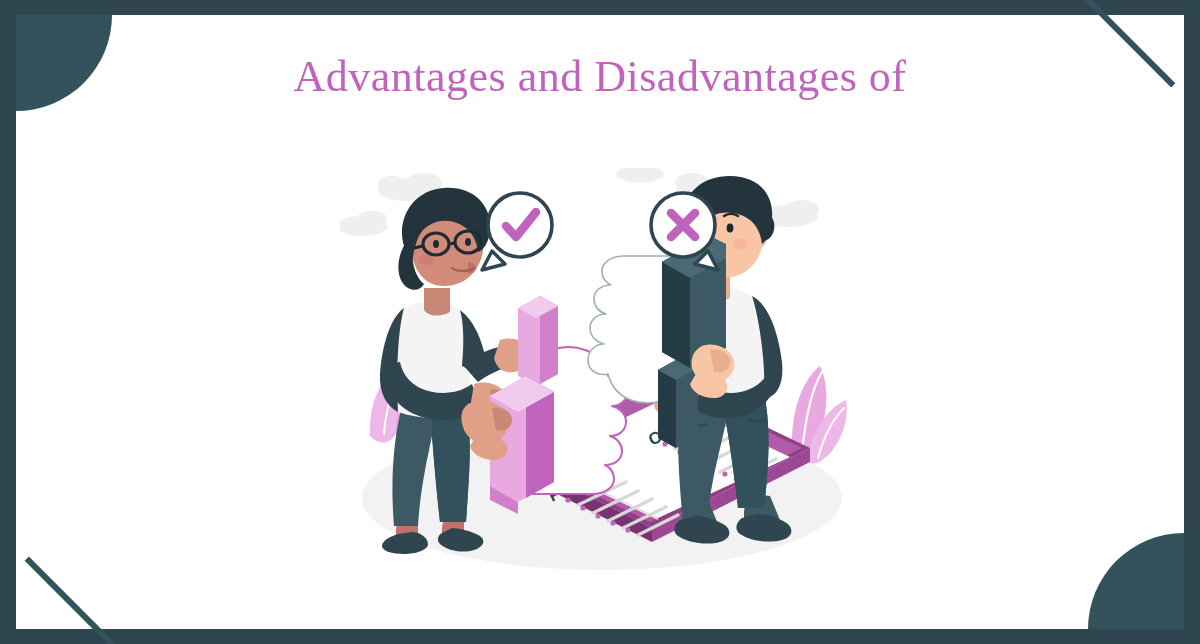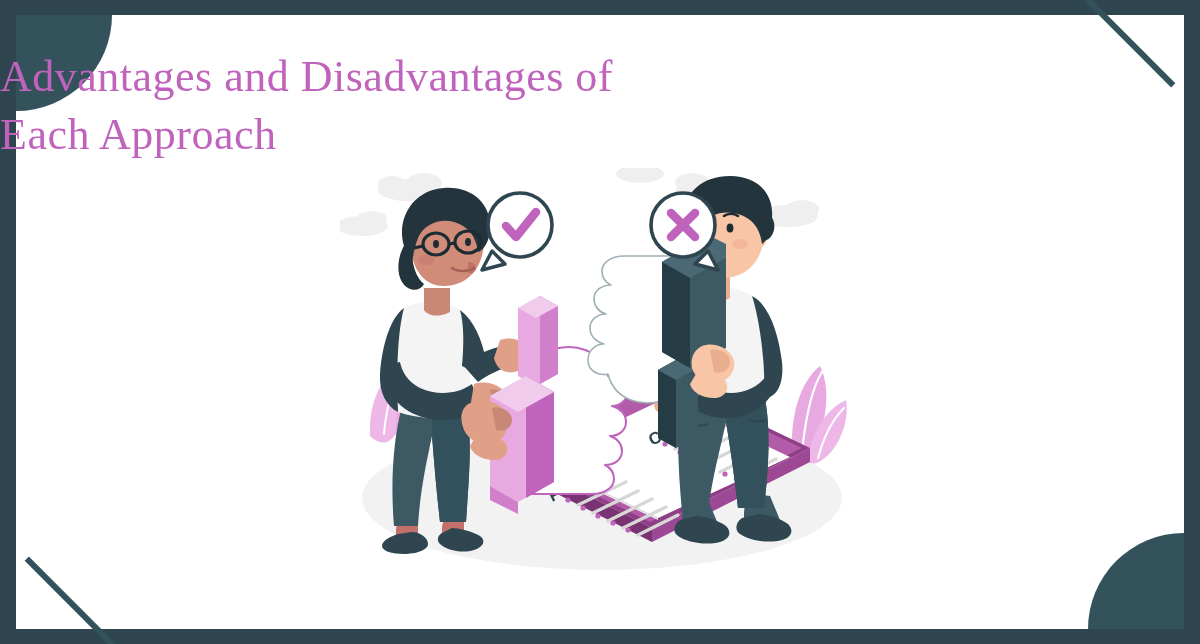--- a/index.html
+++ b/index.html
@@ -57,21 +57,21 @@
     left: 8px; bottom: 37px;
     transform: rotate(45deg);
     transform-origin: center;
   }
 
   
   .title-block {
     position: absolute;
     left: 0; top: 48px;
     width: 1200px;
-    text-align: left;
+    text-align: center;
   }
   .title-line {
     font-family: "Liberation Serif", "DejaVu Serif", serif;
     font-size: 44px;
     color: #C063BC;
     line-height: 58px;
     letter-spacing: 0.5px;
     font-weight: 400;
   }
 
@@ -94,21 +94,20 @@
   <div class="frame-bar frame-bottom"></div>
   <div class="frame-bar frame-left"></div>
   <div class="frame-bar frame-right"></div>
   <div class="corner-arc tl"></div>
   <div class="corner-arc br"></div>
   <div class="corner-diag tr"></div>
   <div class="corner-diag bl"></div>
 
   <div class="title-block">
     <div class="title-line">Advantages and Disadvantages of</div>
-    <div class="title-line">Each Approach</div>
   </div>
 
   <div id="illustration">
     <svg width="520" height="410" viewBox="0 0 520 410" xmlns="http://www.w3.org/2000/svg">
 
       <ellipse cx="262" cy="330" rx="240" ry="72" fill="#F2F2F2"></ellipse>
 
       <g fill="#EFEFEF">
         <g>
           <ellipse cx="68" cy="22" rx="30" ry="11"></ellipse>

